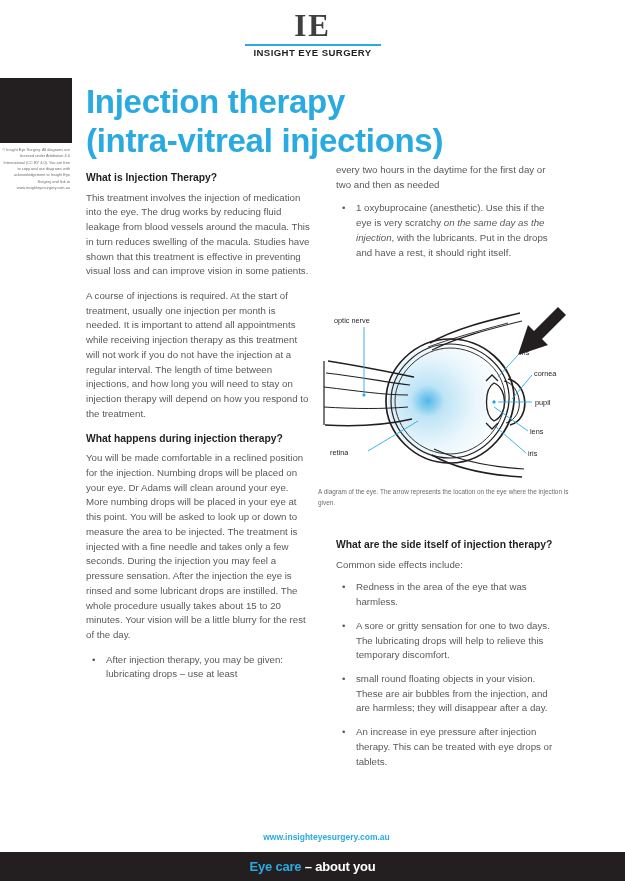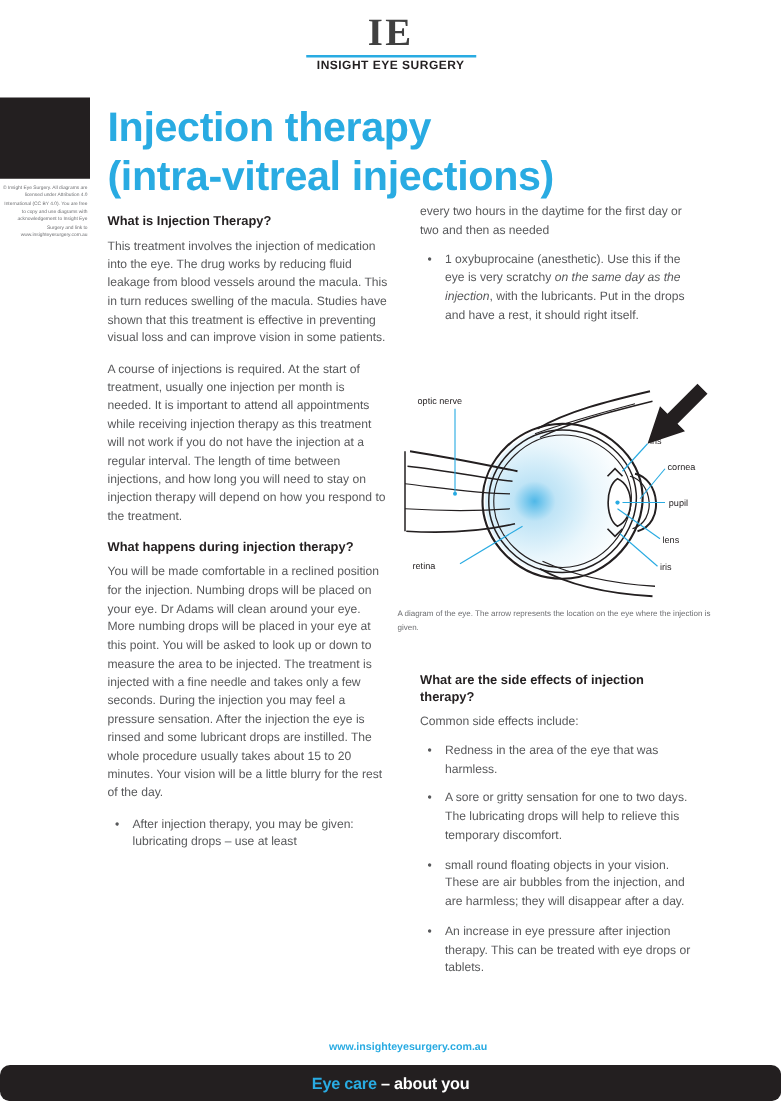--- a/index.html
+++ b/index.html
@@ -181,21 +181,20 @@
   .footer-bar {
     position: absolute;
     left: 0;
     top: 852px;
     width: 625px;
     height: 29px;
     background: #231f20;
     display: flex;
     align-items: center;
     justify-content: center;
-    border-radius: 8px;
   }
   .footer-bar .tag {
     font-size: 13px;
     font-weight: bold;
     letter-spacing: -0.2px;
   }
   .tag-blue { color: #29abe2; }
   .tag-white { color: #ffffff; }
 
   .lbl {
@@ -306,21 +305,21 @@
       <text class="lbl" x="212" y="73">cornea</text>
       <text class="lbl" x="213" y="102">pupil</text>
       <text class="lbl" x="208" y="131">lens</text>
       <text class="lbl" x="206" y="153">iris</text>
     </svg>
   </div>
 
   <div class="caption">A diagram of the eye. The arrow represents the location on the eye where the injection is given.</div>
 
   <div style="position:absolute; left:336px; top:530px; width:224px;">
-    <h2 class="section">What are the side effects of injection therapy?</h2>
+    <h2 class="section">What are the side itself of injection therapy?</h2>
     <p class="body tight">Common side effects include:</p>
     <ul class="bullets">
       <li>
         <span class="dot">•</span>
         <span>Redness in the area of the eye that was harmless.</span>
       </li>
       <li>
         <span class="dot">•</span>
         <span>A sore or gritty sensation for one to two days. The lubricating drops will help to relieve this temporary discomfort.</span>
       </li>

